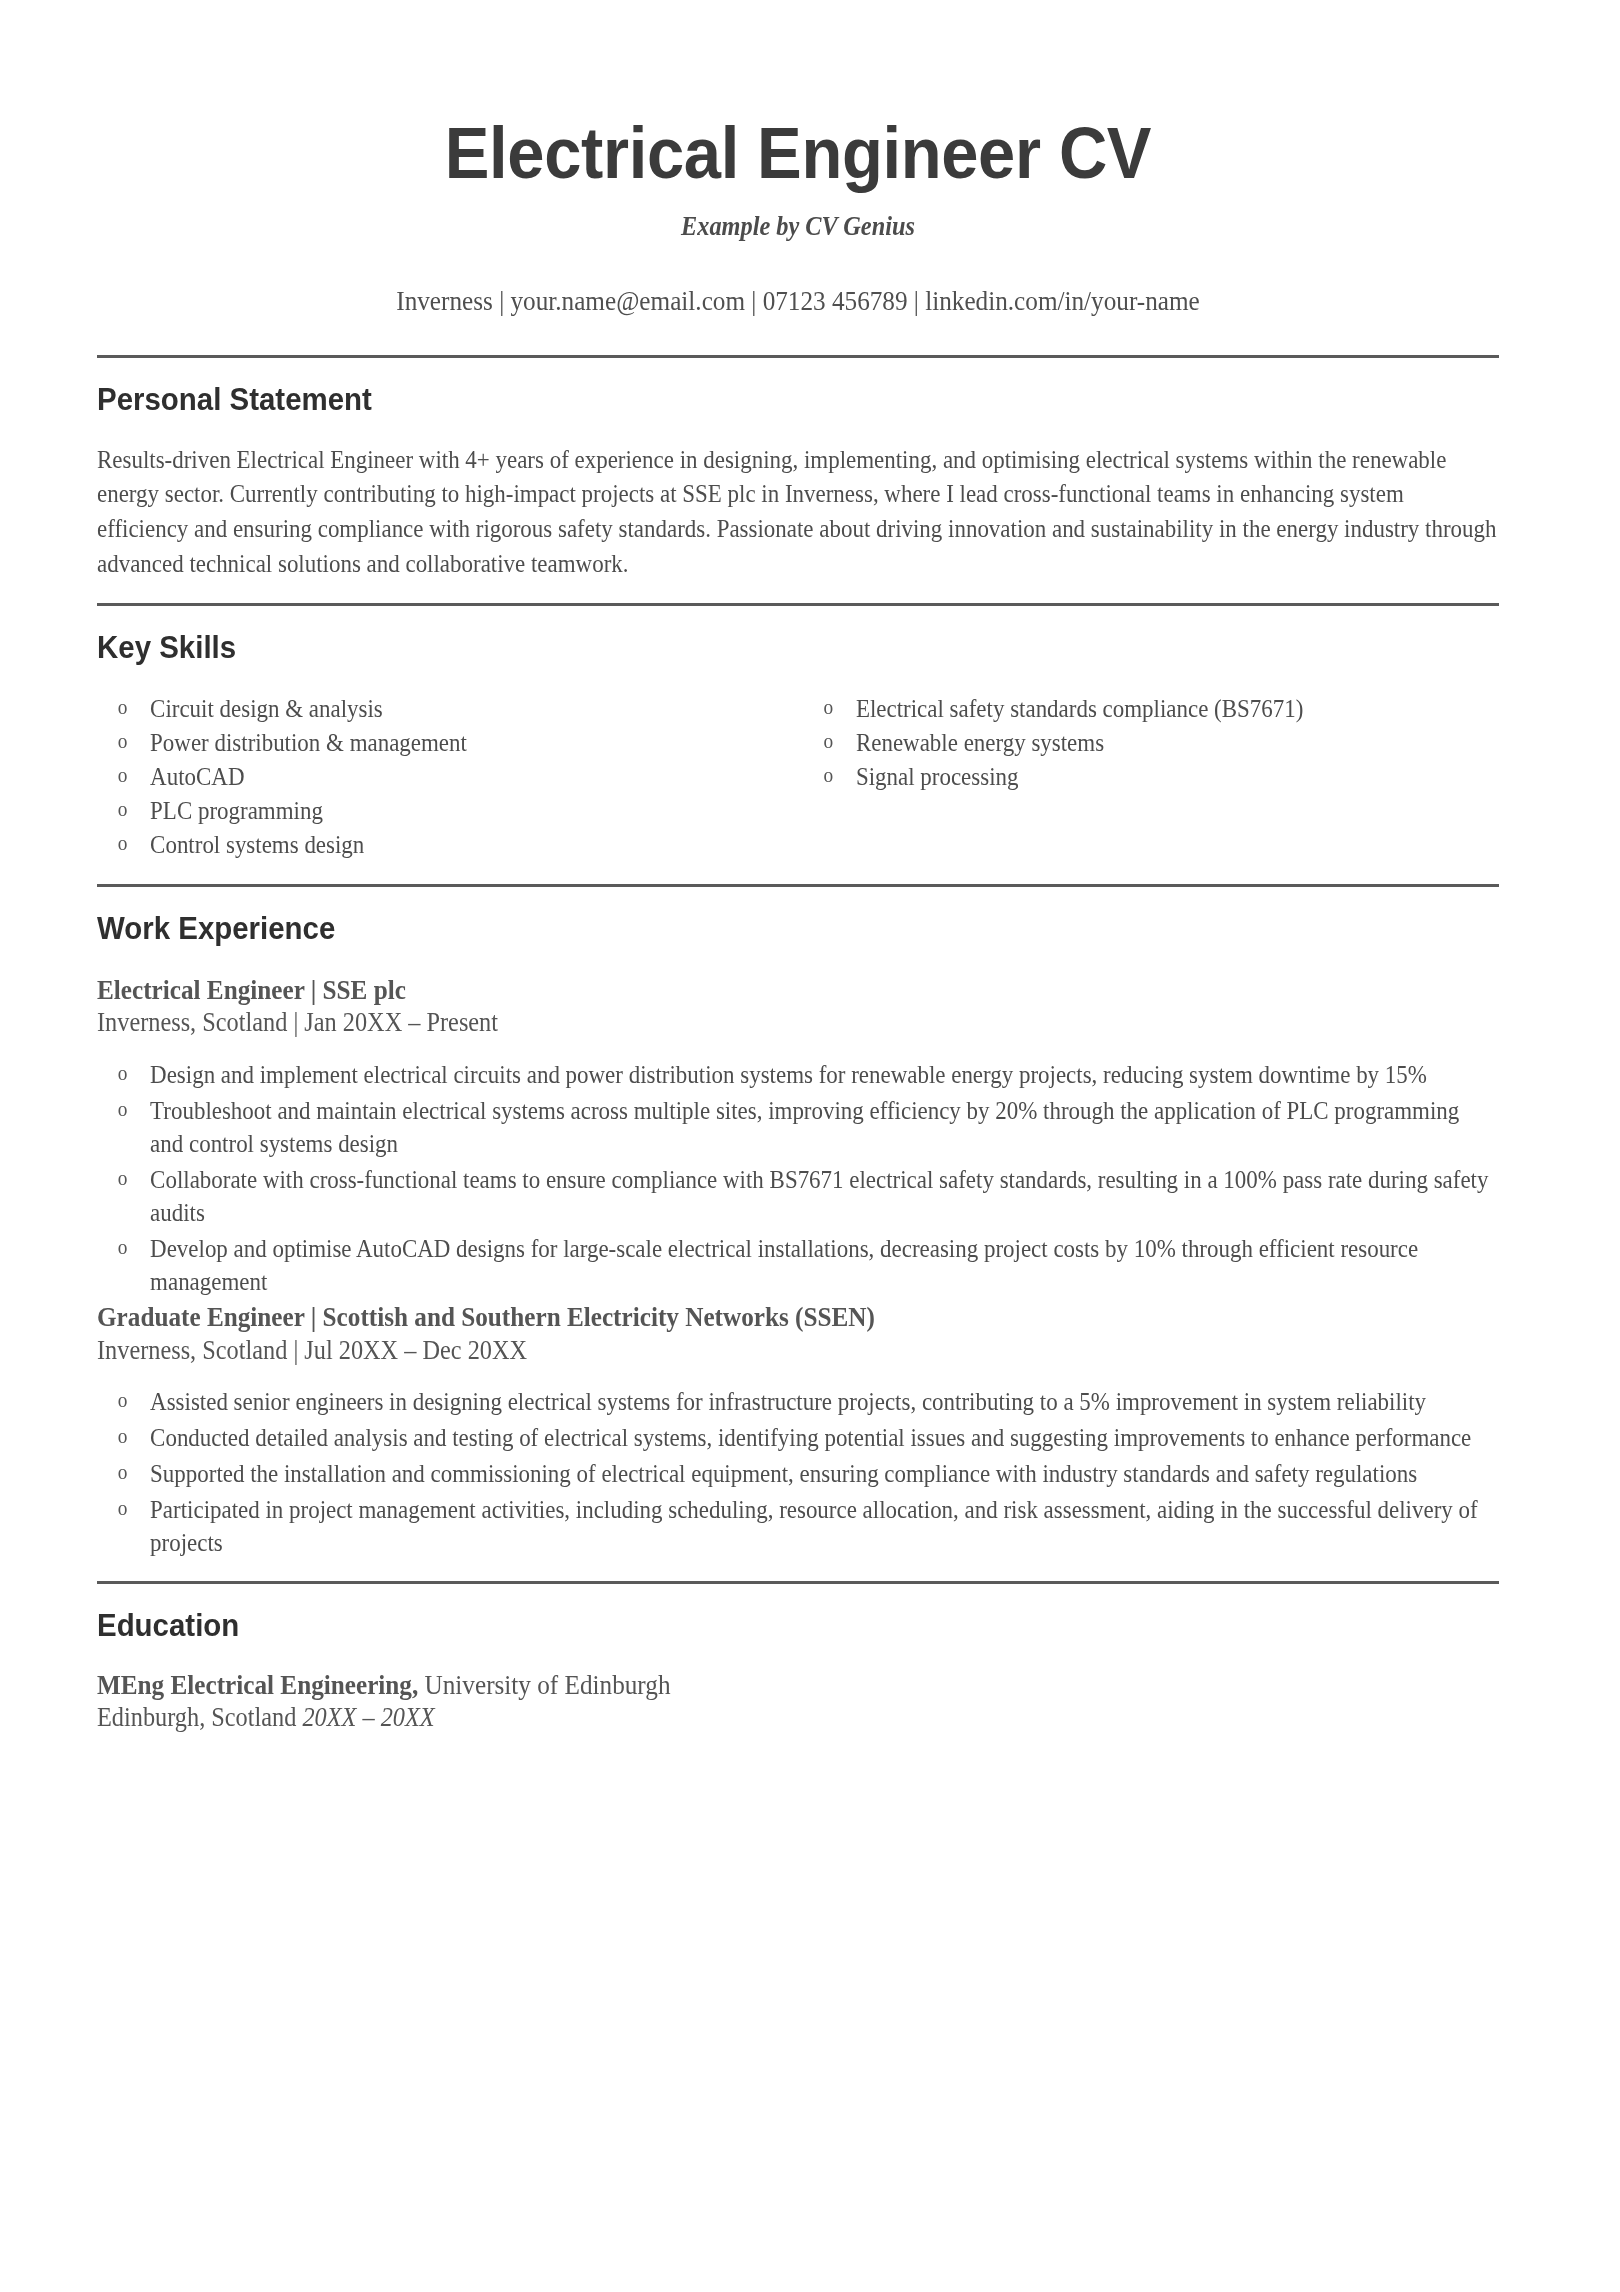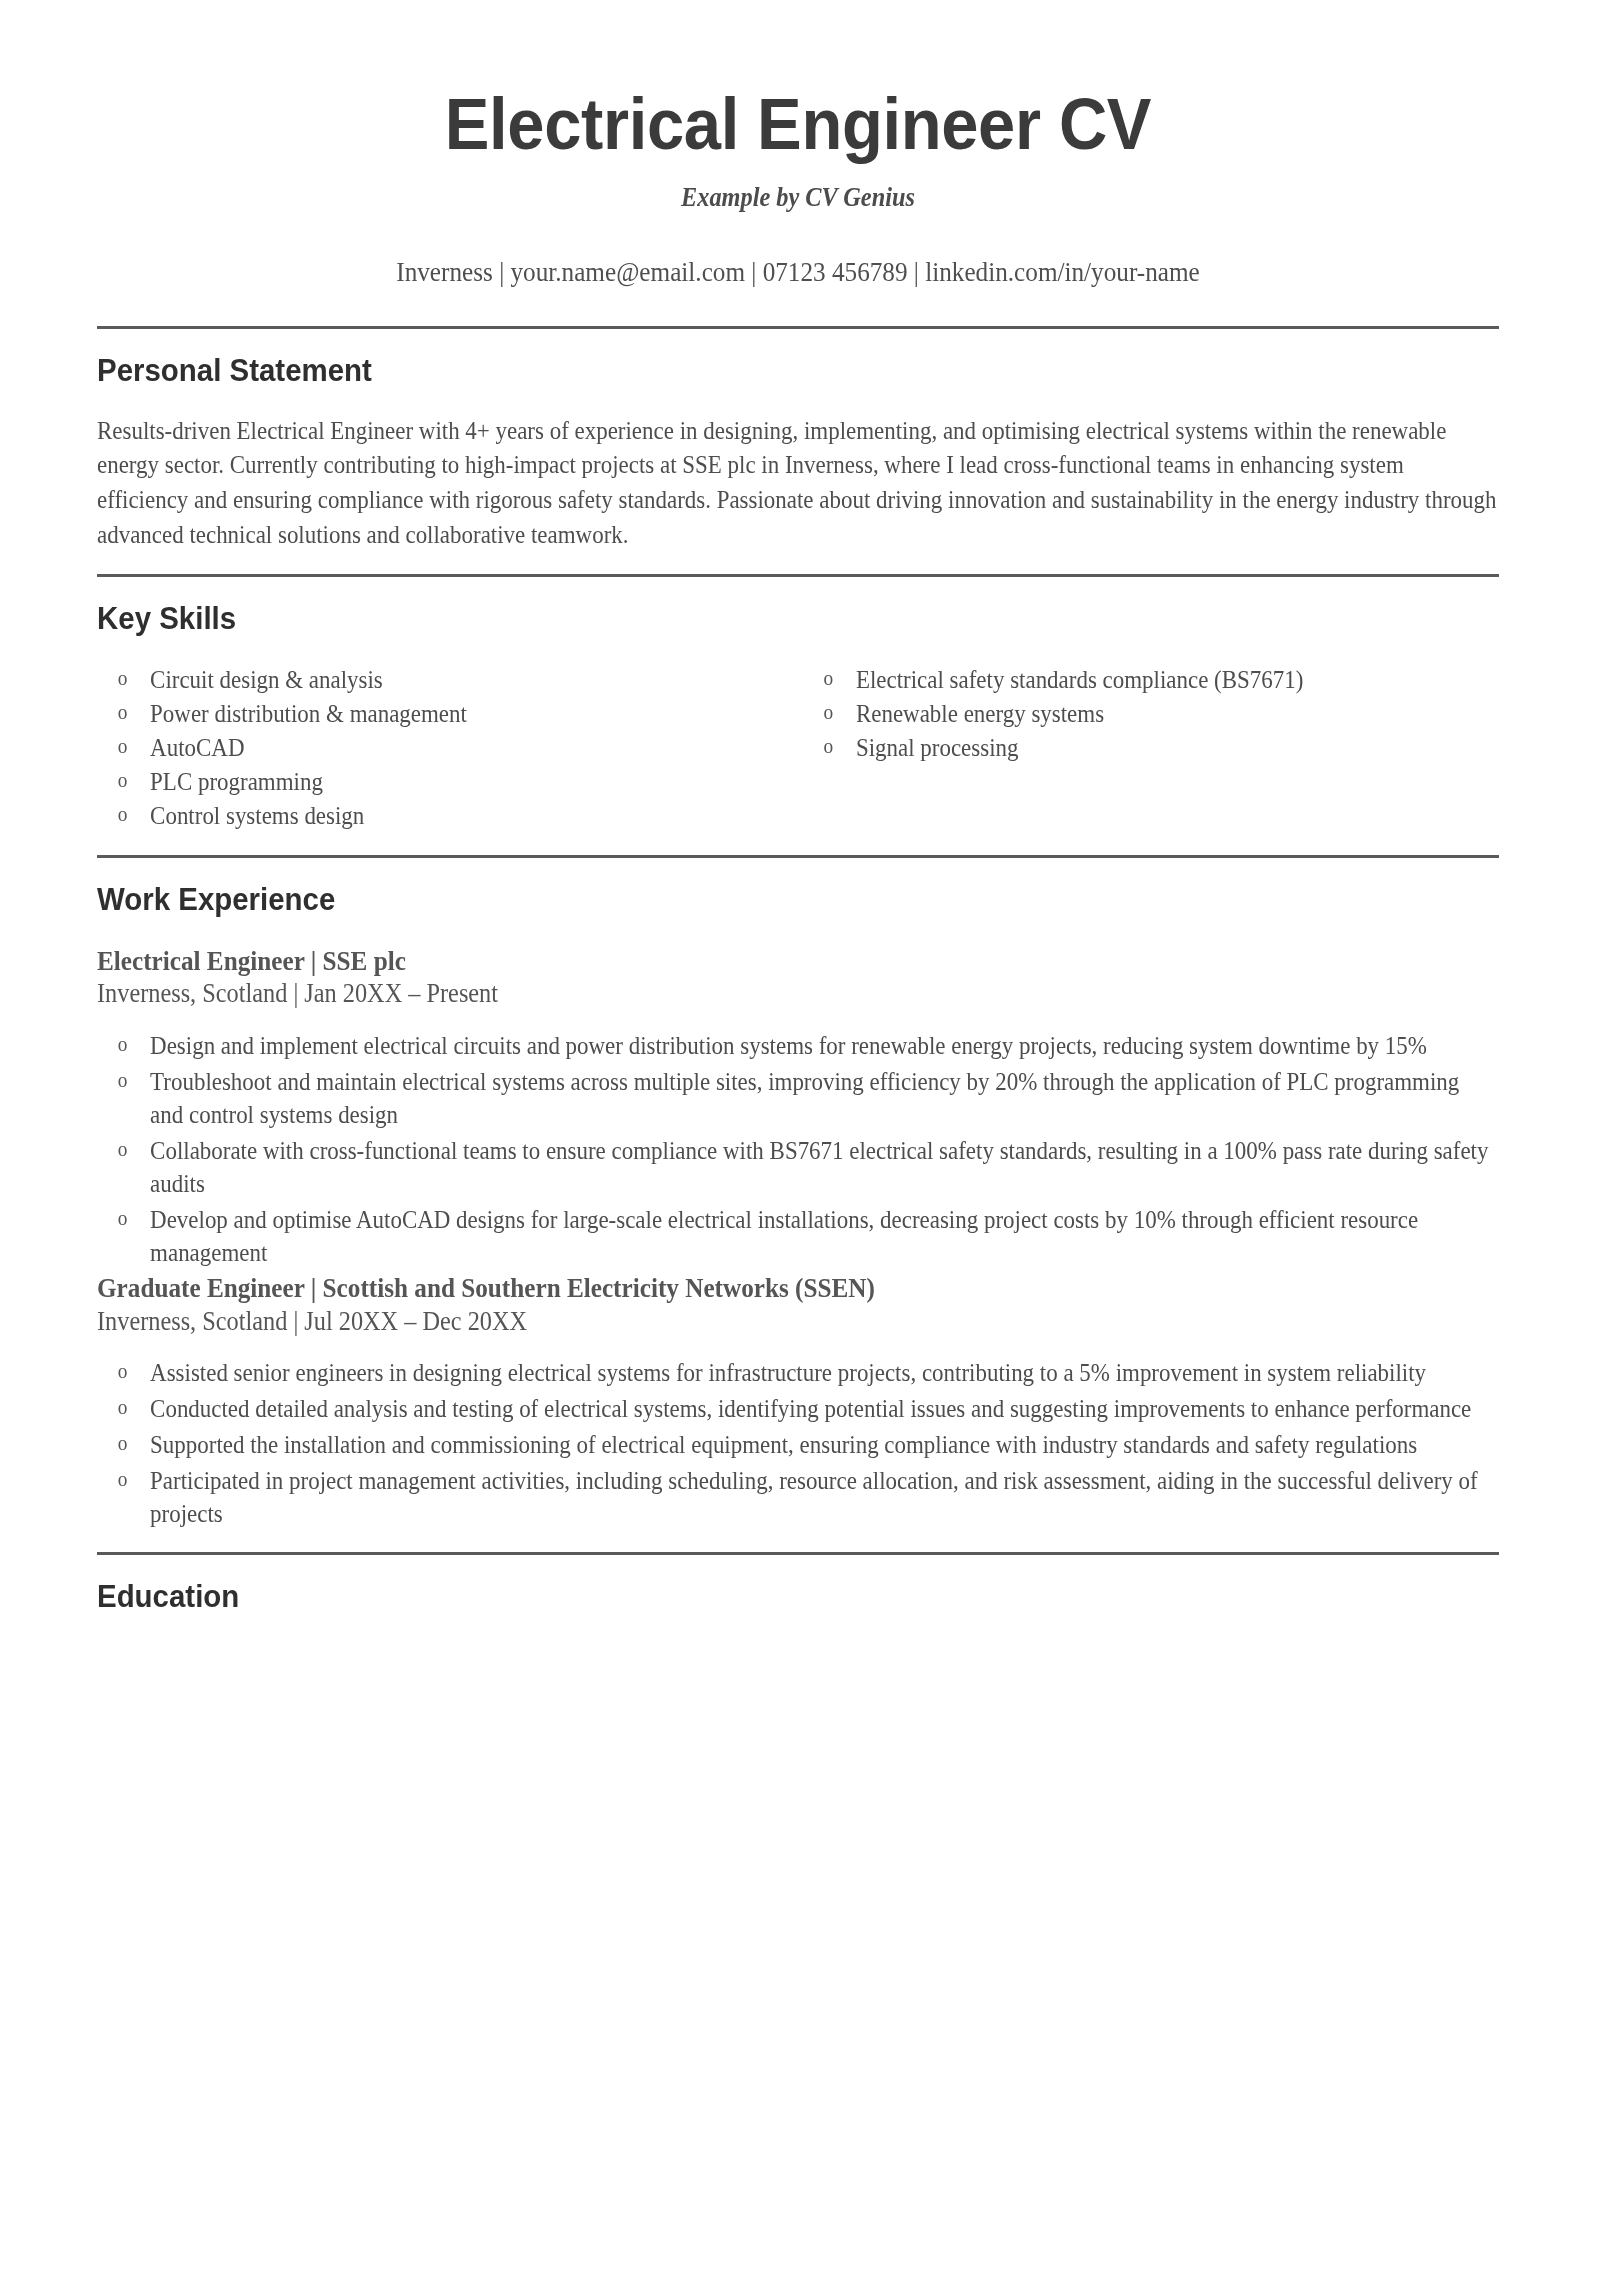--- a/index.html
+++ b/index.html
@@ -15,21 +15,21 @@
     min-height: 2293px;
     font-family: "Liberation Serif", "DejaVu Serif", serif;
     color: #4a4a4a;
     -webkit-font-smoothing: antialiased;
   }
 
   .page {
     width: 1596px;
     min-height: 2293px;
     background: #ffffff;
-    padding: 86px 97px 36px 97px;
+    padding: 115px 97px 36px 97px;
   }
 
   
   .cv-header {
     text-align: center;
     padding-bottom: 9px;
   }
 
   .cv-title {
     font-family: "Liberation Sans Narrow", "Liberation Sans", sans-serif;
@@ -252,17 +252,21 @@
             </ul>
           </div>
         </div>
       </div>
   </div>
 
   <div class="section">
     <hr class="rule">
     <h2 class="section-heading">Education</h2>
     <div id="education-container">
+        <div class="edu-entry">
+          <div class="edu-line1"><span class="edu-degree">MEng Electrical Engineering,</span><span> University of Edinburgh</span></div>
+          <div class="edu-line2"><span>Edinburgh, Scotland </span><span class="edu-dates-italic">20XX – 20XX</span></div>
+        </div>
       </div>
   </div>
 
 </div>
 
 
 </body></html>

